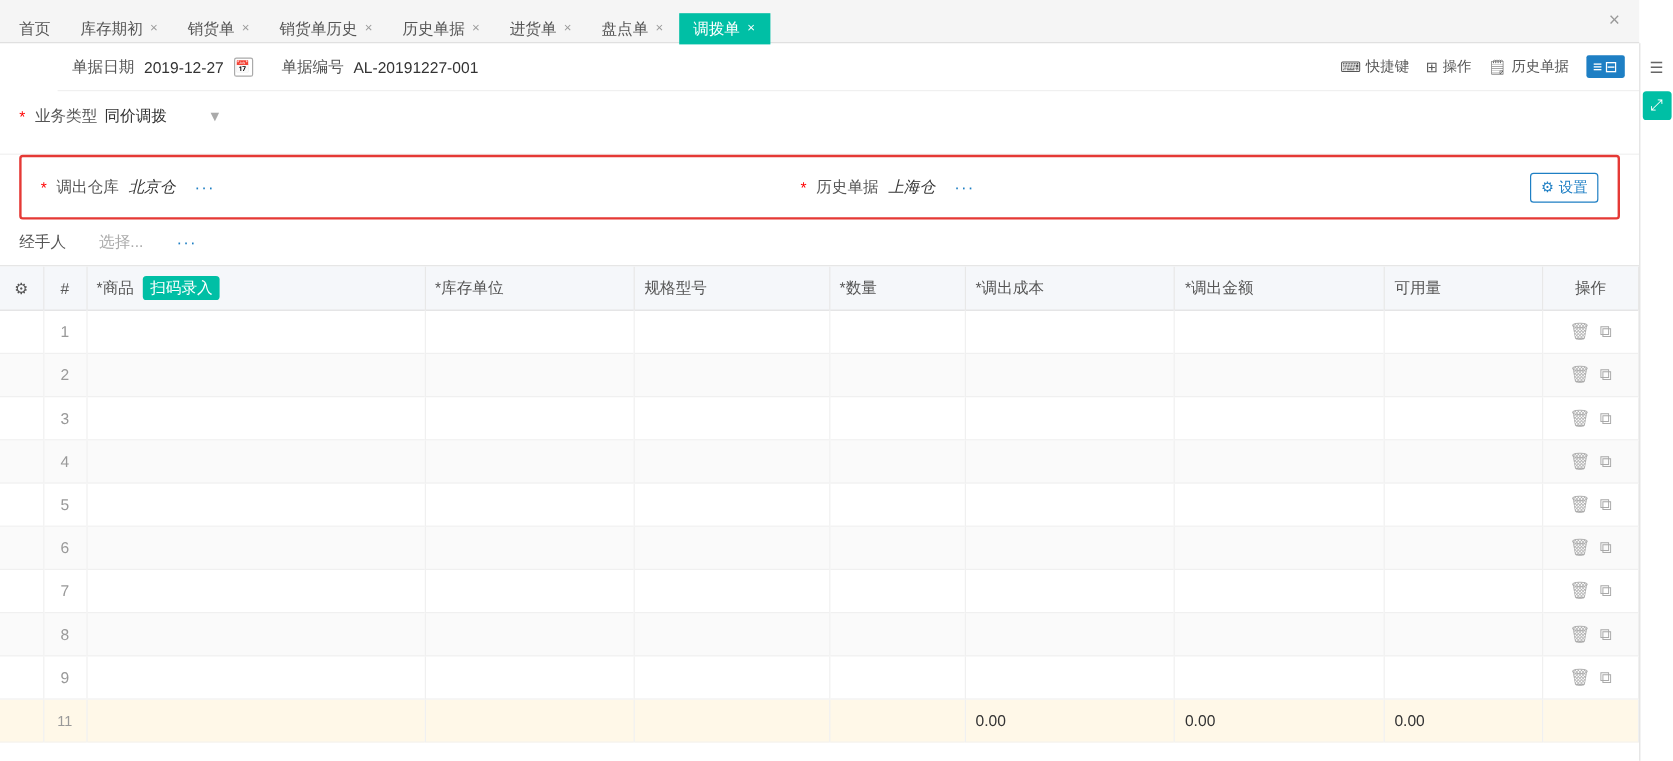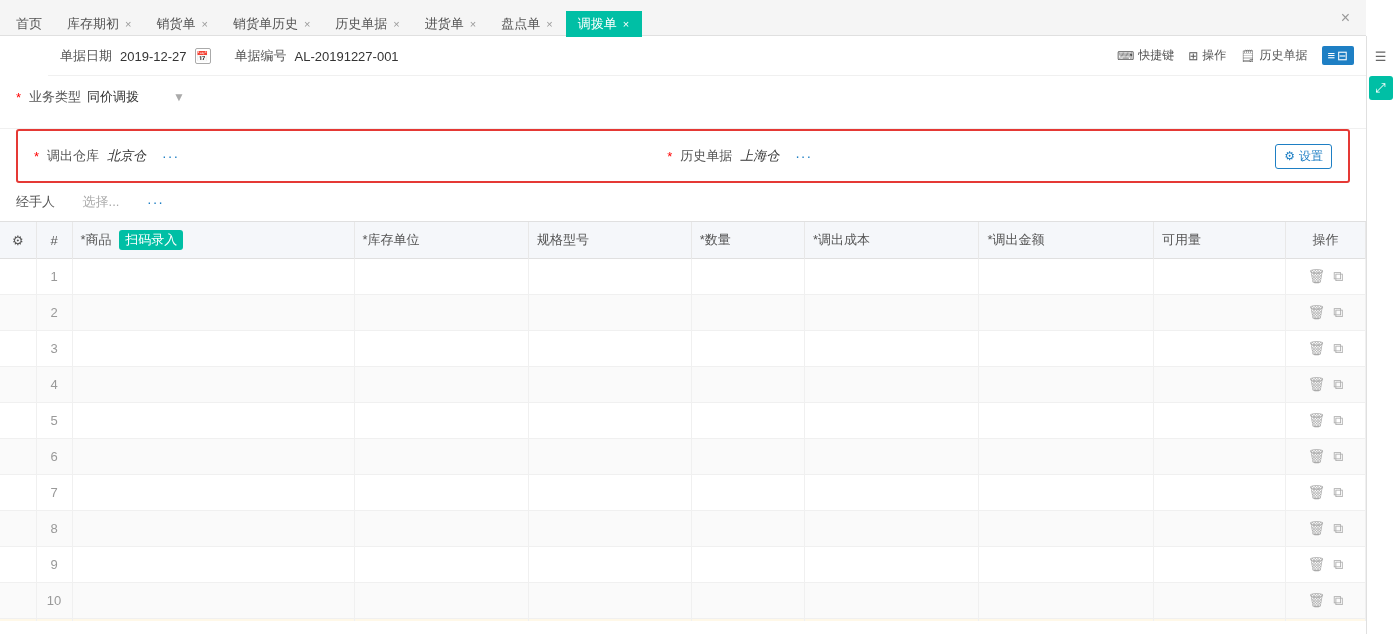--- a/index.html
+++ b/index.html
@@ -552,35 +552,20 @@
         <td></td>
         <td></td>
         <td></td>
         <td></td>
         <td></td>
         <td class="ops-col">
           <span class="icon-btn">🗑</span>
           <span class="icon-btn">⧉</span>
         </td>
       </tr>
-          <tr>
-        <td></td>
-        <td class="row-num">10</td>
-        <td></td>
-        <td></td>
-        <td></td>
-        <td></td>
-        <td></td>
-        <td></td>
-        <td></td>
-        <td class="ops-col">
-          <span class="icon-btn">🗑</span>
-          <span class="icon-btn">⧉</span>
-        </td>
-      </tr>
           <tr class="subtotal">
         <td></td>
         <td class="row-num subtotal-label">11<br></td>
         <td></td>
         <td></td>
         <td></td>
         <td style="color:#333;"></td>
         <td style="color:#333;">0.00</td>
         <td style="color:#333;">0.00</td>
         <td style="color:#333;">0.00</td>

